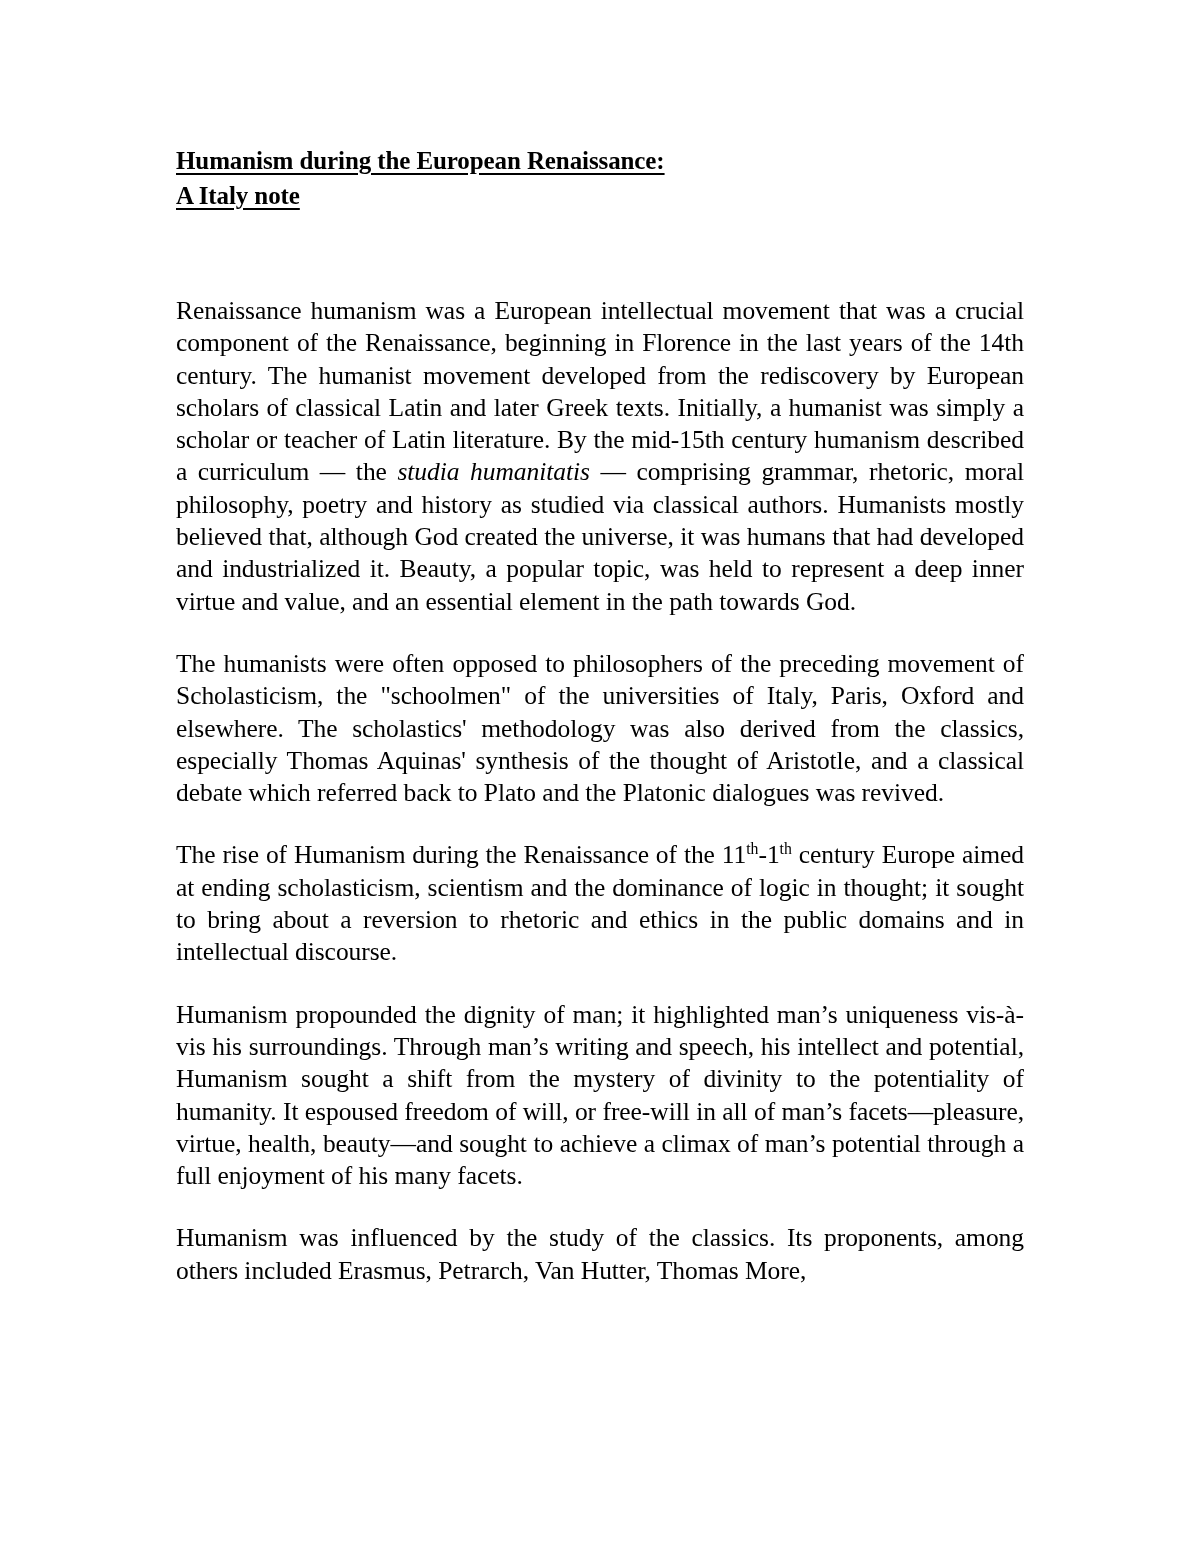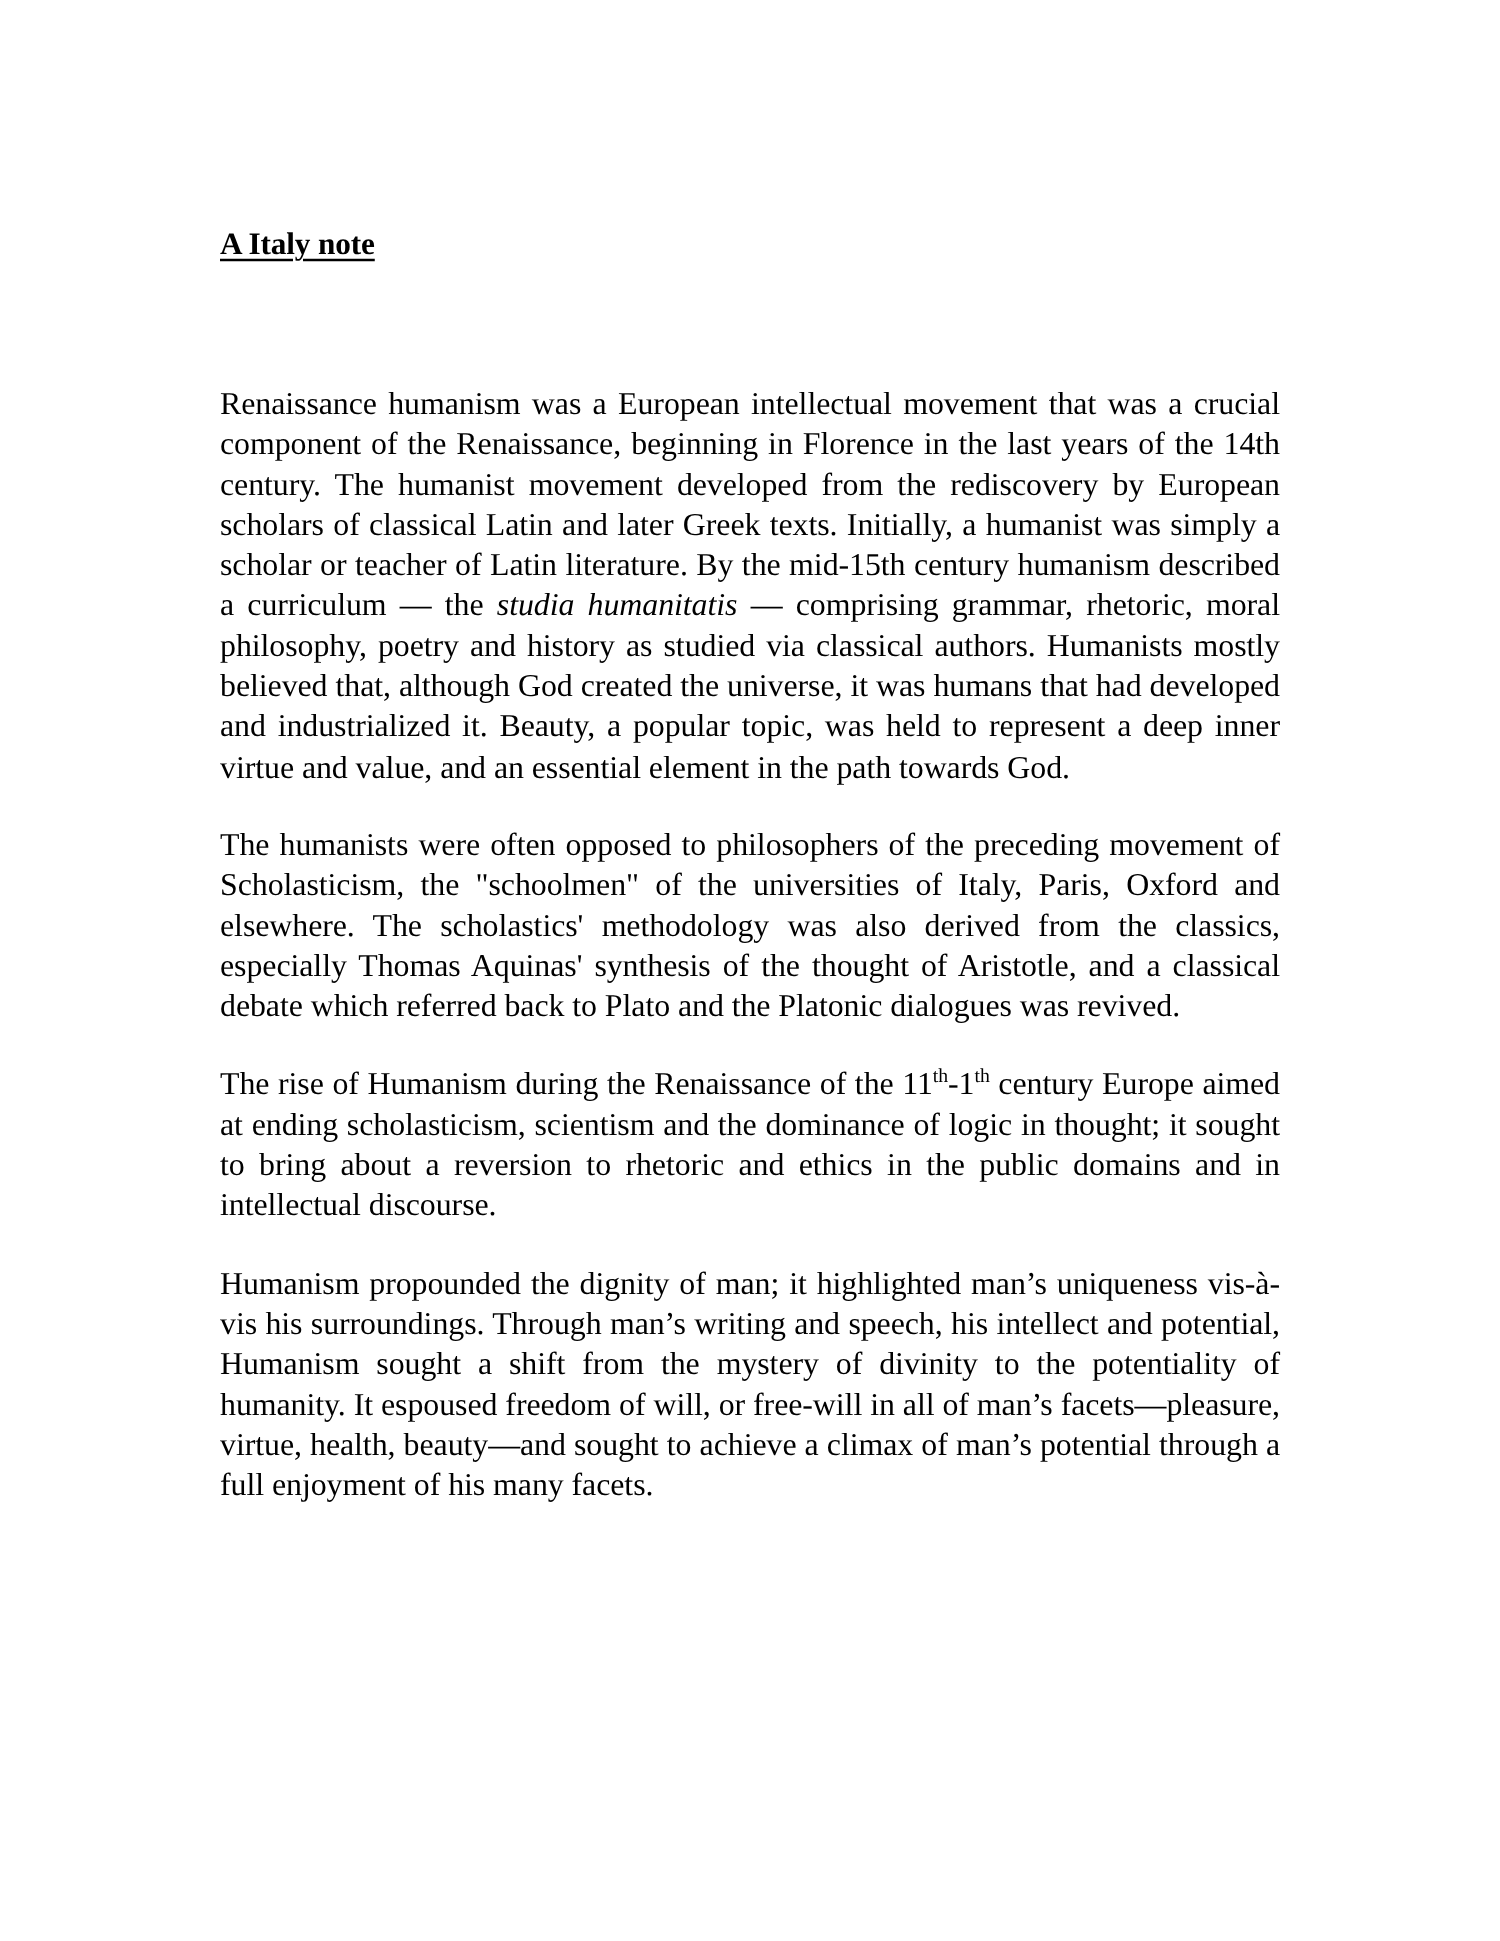--- a/index.html
+++ b/index.html
@@ -39,21 +39,21 @@
   }
   .title-gap {
     height: 78px;
   }
 
   .para {
     font-size: 25.5px;
     line-height: 32.3px;
     text-align: justify;
     text-justify: inter-word;
-    margin: 16px 0 30px 0;
+    margin: 4px 0 30px 0;
     letter-spacing: -0.05px;
     word-spacing: 0px;
   }
   .para:last-child {
     margin-bottom: 0;
   }
   .para .it {
     font-style: italic;
   }
   .para sup {
@@ -61,28 +61,29 @@
     vertical-align: super;
     line-height: 0;
   }
 </style>
 </head>
 <body>
 
 <div class="page">
 
   <h1 class="doc-title">
-    <br>
+    <span class="tline">Humanism during the European Renaissance:</span><br>
     <span class="tline">A Italy note</span>
   </h1>
 
   <div class="title-gap"></div>
 
   <p class="para"><span>Renaissance humanism was a European intellectual movement that was a crucial component of the Renaissance, beginning in Florence in the last years of the 14th century. The humanist movement developed from the rediscovery by European scholars of classical Latin and later Greek texts. Initially, a humanist was simply a scholar or teacher of Latin literature. By the mid-15th century humanism described a curriculum — the </span><span class="it">studia humanitatis</span><span> — comprising grammar, rhetoric, moral philosophy, poetry and history as studied via classical authors. Humanists mostly believed that, although God created the universe, it was humans that had developed and industrialized it. Beauty, a popular topic, was held to represent a deep inner virtue and value, and an essential element in the path towards God.</span></p>
 
   <p class="para"><span>The humanists were often opposed to philosophers of the preceding movement of Scholasticism, the "schoolmen" of the universities of Italy, Paris, Oxford and elsewhere. The scholastics' methodology was also derived from the classics, especially Thomas Aquinas' synthesis of the thought of Aristotle, and a classical debate which referred back to Plato and the Platonic dialogues was revived.</span></p>
 
   <p class="para"><span>The rise of Humanism during the Renaissance of the 11</span><sup>th</sup><span>-1</span><sup>th</sup><span> century Europe aimed at ending scholasticism, scientism and the dominance of logic in thought; it sought to bring about a reversion to rhetoric and ethics in the public domains and in intellectual discourse.</span></p>
 
   <p class="para"><span>Humanism propounded the dignity of man; it highlighted man’s uniqueness vis-à-vis his surroundings. Through man’s writing and speech, his intellect and potential, Humanism sought a shift from the mystery of divinity to the potentiality of humanity. It espoused freedom of will, or free-will in all of man’s facets—pleasure, virtue, health, beauty—and sought to achieve a climax of man’s potential through a full enjoyment of his many facets.</span></p>
 
+  <p class="para"><span>Humanism was influenced by the study of the classics. Its proponents, among others included Erasmus, Petrarch, Van Hutter, Thomas More,</span></p>
 
 </div>
 
 </body></html>

